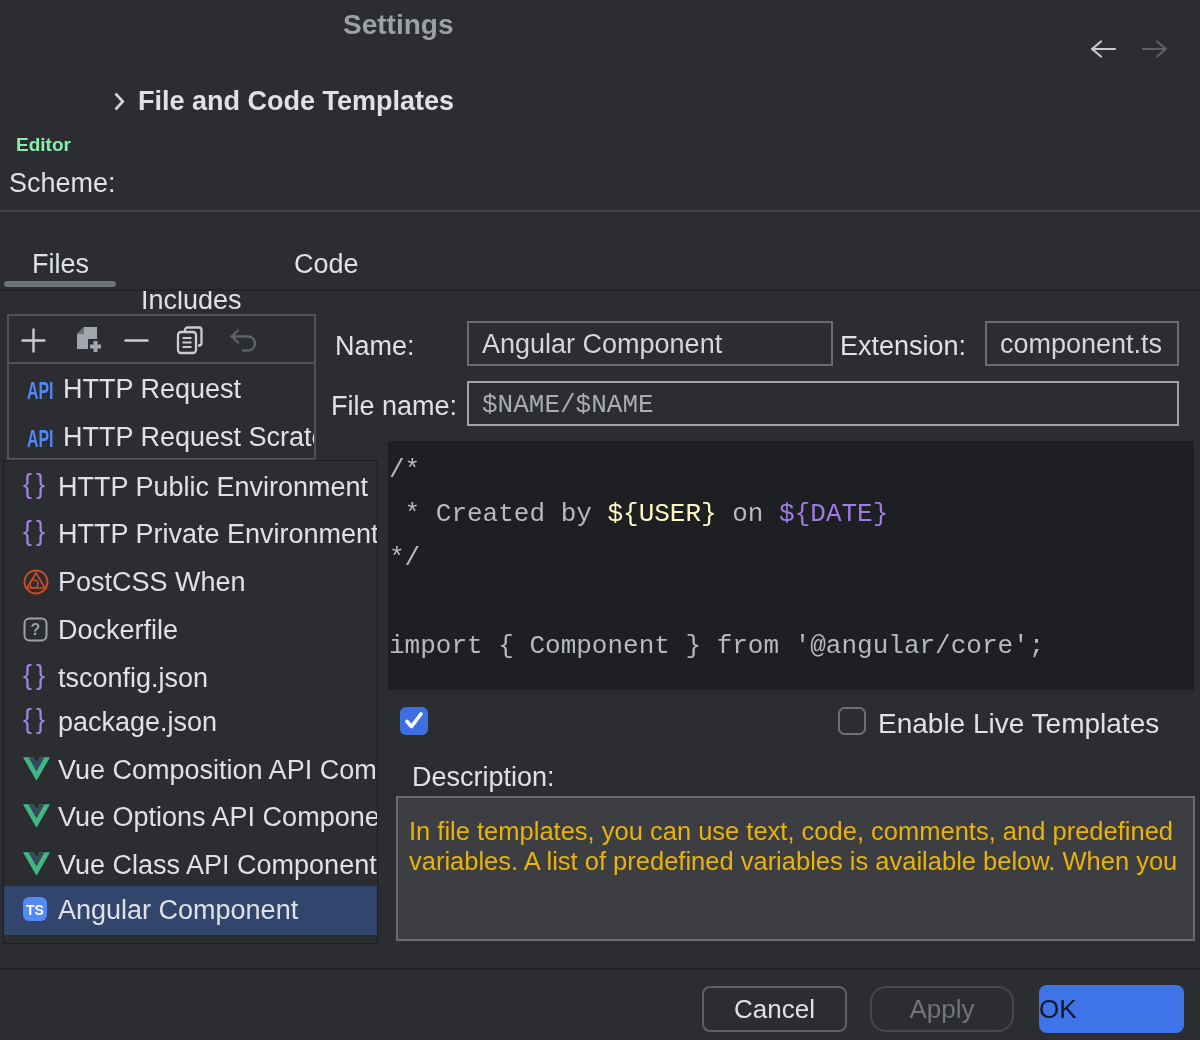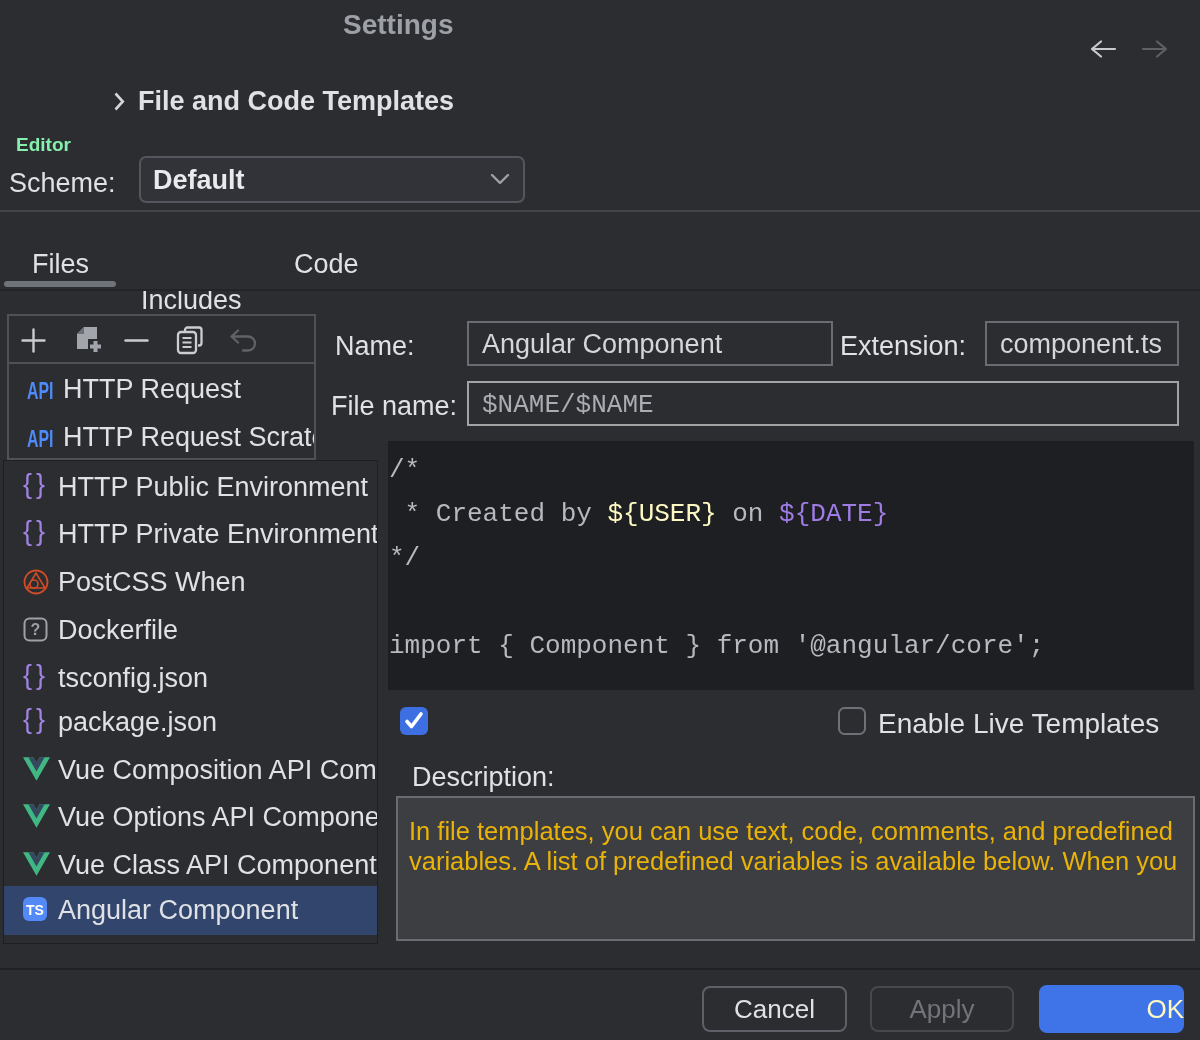--- a/index.html
+++ b/index.html
@@ -21,26 +21,20 @@
     <path d="M3 13 H26 M17 5.5 L26 13 L17 20.5" fill="none" stroke="#5d6065" stroke-width="2.2" stroke-linecap="round" stroke-linejoin="round"></path>
   </svg>
 
   <div class="abs" style="left:16px;top:86px;font-size:19px;font-weight:bold;color:#86efac;margin-top:48px;">Editor</div>
   <svg class="abs" style="left:114px;top:92px;" width="11" height="19" viewBox="0 0 11 19">
       <path d="M1.5 1.5 L8.8 9.5 L1.5 17.5" fill="none" stroke="#d4d6da" stroke-width="2.6" stroke-linejoin="miter"></path>
     </svg>
   <div class="abs" style="left:138px;top:86px;font-size:27px;font-weight:bold;color:#dfe1e5;">File and Code Templates</div>
 
   <div class="abs lbl" style="left:9px;top:168px;">Scheme:</div>
-  <div class="abs" style="left:139px;top:156px;width:386px;height:47px;background:#313338;border:2px solid #53565c;border-radius:7px;">
-    <div class="abs" style="left:12px;top:7px;font-size:27px;font-weight:bold;color:#e8eaed;">Default</div>
-    <svg class="abs" style="right:13px;top:15px;" width="20" height="13" viewBox="0 0 20 13">
-      <path d="M2 2 L10 10 L18 2" fill="none" stroke="#9ea1a7" stroke-width="2.4" stroke-linecap="round" stroke-linejoin="round"></path>
-    </svg>
-  </div>
   <div class="abs" style="left:0;top:210px;width:1200px;height:2px;background:#43454a;"></div>
 
   <div class="abs lbl" style="left:32px;top:249px;">Files</div>
   <div class="abs lbl" style="left:141px;top:249px;margin-top:36px;">Includes</div>
   <div class="abs lbl" style="left:294px;top:249px;">Code</div>
   <div class="abs" style="left:4px;top:281px;width:112px;height:6px;background:#6f737a;border-radius:3px;"></div>
   <div class="abs" style="left:0;top:289px;width:1200px;height:2px;background:#232428;"></div>
 
   <div class="abs" style="left:7px;top:314px;width:309px;height:146px;border:2px solid #4e5156;overflow:hidden;">
 
@@ -178,16 +172,16 @@
   <div class="abs" style="left:838px;top:707px;width:28px;height:28px;border:2.2px solid #6e7278;border-radius:6.5px;"></div>
   <div class="abs lbl" style="left:878px;top:708px;font-size:28px;">Enable Live Templates</div>
 
   <div class="abs lbl" style="left:412px;top:762px;">Description:</div>
   <div class="abs" style="left:396px;top:796px;width:799px;height:145px;background:#3c3e42;border:2px solid #696c73;">
     <div class="abs" style="left:11px;top:19px;font-size:25.5px;line-height:29.5px;color:#eab308;white-space:nowrap;">In file templates, you can use text, code, comments, and predefined<br>variables. A list of predefined variables is available below. When you</div>
   </div>
 
   <div class="abs" style="left:0;top:968px;width:1200px;height:2px;background:#1f2124;"></div>
   <div class="abs" style="left:702px;top:986px;width:145px;height:46px;border:2px solid #5d6066;border-radius:8px;font-size:26px;color:#dfe1e5;text-align:center;line-height:42px;">Cancel</div>
-  <div class="abs" style="left:870px;top:986px;width:144px;height:46px;border:2px solid #45484d;border-radius:8px;font-size:26px;color:#71747a;text-align:center;line-height:42px;">Apply</div>
-  <div class="abs" style="left:1039px;top:985px;width:145px;height:48px;background:#3f74e8;border-radius:8px;font-size:26px;color:#fef9c3;text-align:right;line-height:48px;">OK</div>
+  <div class="abs" style="left:870px;top:986px;width:144px;height:46px;border:2px solid #45484d;border-radius:16px;font-size:26px;color:#71747a;text-align:center;line-height:42px;">Apply</div>
+  <div class="abs" style="left:1039px;top:985px;width:145px;height:48px;background:#3f74e8;border-radius:8px;font-size:26px;color:#0f172a;text-align:left;line-height:48px;">OK</div>
 
 </div>
 
 </body></html>

